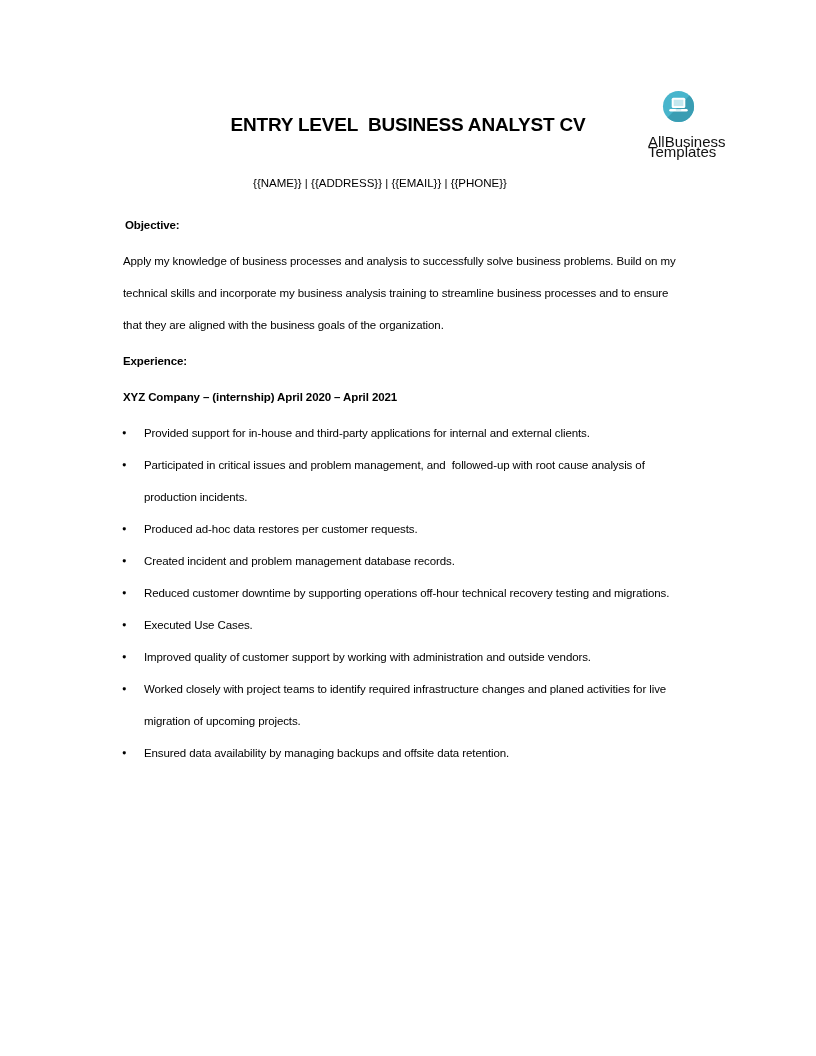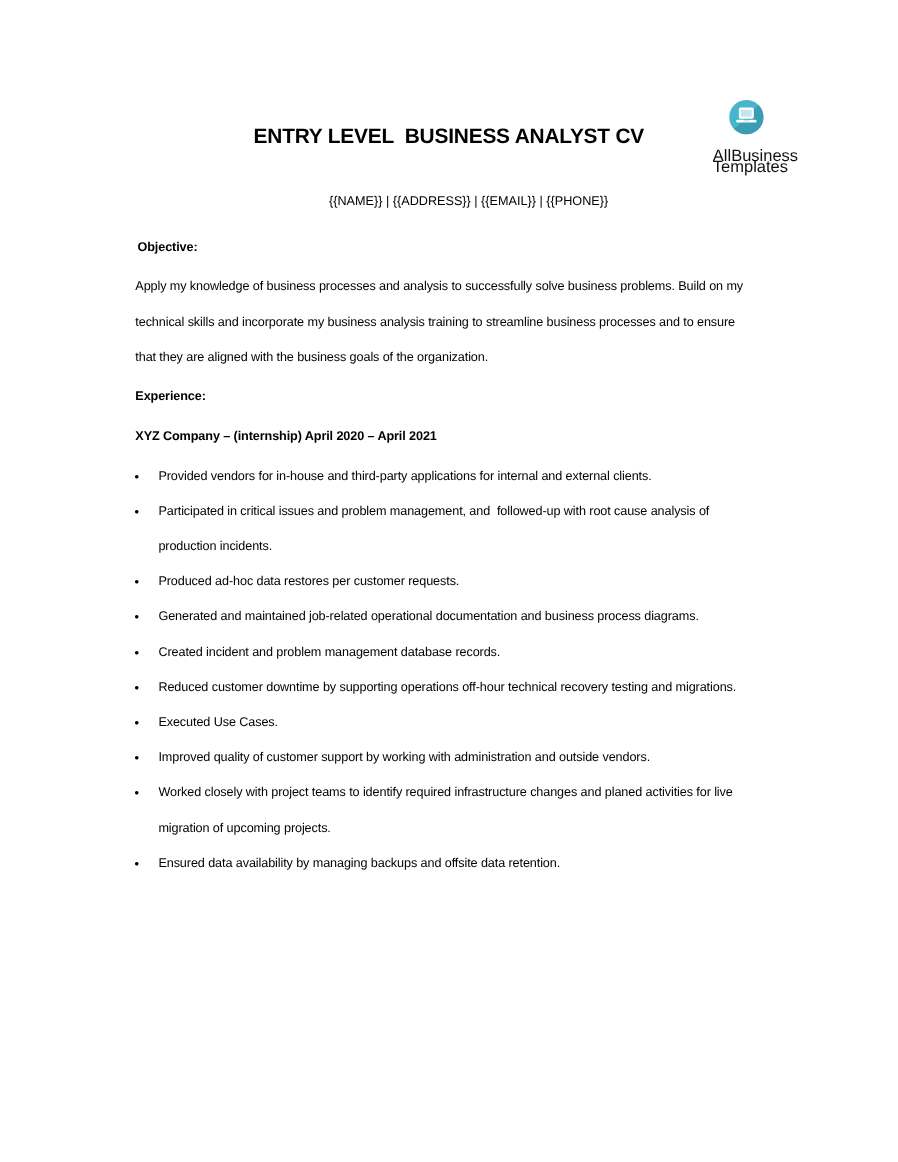--- a/index.html
+++ b/index.html
@@ -55,21 +55,20 @@
   .logo-text span { display: block; }
   .contact {
     position: absolute;
     top: 172px;
     left: 0;
     width: 760px;
     text-align: center;
     font-size: 11.5px;
     line-height: 22px;
     white-space: pre-wrap;
-    margin-left: 46px;
   }
   .content {
     position: absolute;
     top: 205px;
     left: 119px;
     width: 572px;
     font-size: 11.5px;
     line-height: 32px;
     letter-spacing: -0.1px;
   }
@@ -127,24 +126,23 @@
   <div class="contact">{{NAME}} | {{ADDRESS}} | {{EMAIL}} | {{PHONE}}</div>
 
   <div class="content">
     <p class="heading heading-objective">Objective:</p>
     <p class="body-text">Apply my knowledge of business processes and analysis to successfully solve business problems. Build on my technical skills and incorporate my business analysis training to streamline business processes and to ensure that they are aligned with the business goals of the organization.</p>
 
     <p class="heading heading-experience">Experience:</p>
     <p class="heading">XYZ Company – (internship) April 2020 – April 2021</p>
 
     <ul class="bullets">
-      <li>Provided vendors for in-house and third-party applications for internal and external clients.</li>
+      <li>Provided support for in-house and third-party applications for internal and external clients.</li>
       <li>Participated in critical issues and problem management, and  followed-up with root cause analysis of production incidents.</li>
       <li>Produced ad-hoc data restores per customer requests.</li>
-      <li>Generated and maintained job-related operational documentation and business process diagrams.</li>
       <li>Created incident and problem management database records.</li>
       <li>Reduced customer downtime by supporting operations off-hour technical recovery testing and migrations.</li>
       <li>Executed Use Cases.</li>
       <li>Improved quality of customer support by working with administration and outside vendors.</li>
       <li>Worked closely with project teams to identify required infrastructure changes and planed activities for live migration of upcoming projects.</li>
       <li>Ensured data availability by managing backups and offsite data retention.</li>
     </ul>
   </div>
 
 </div>

